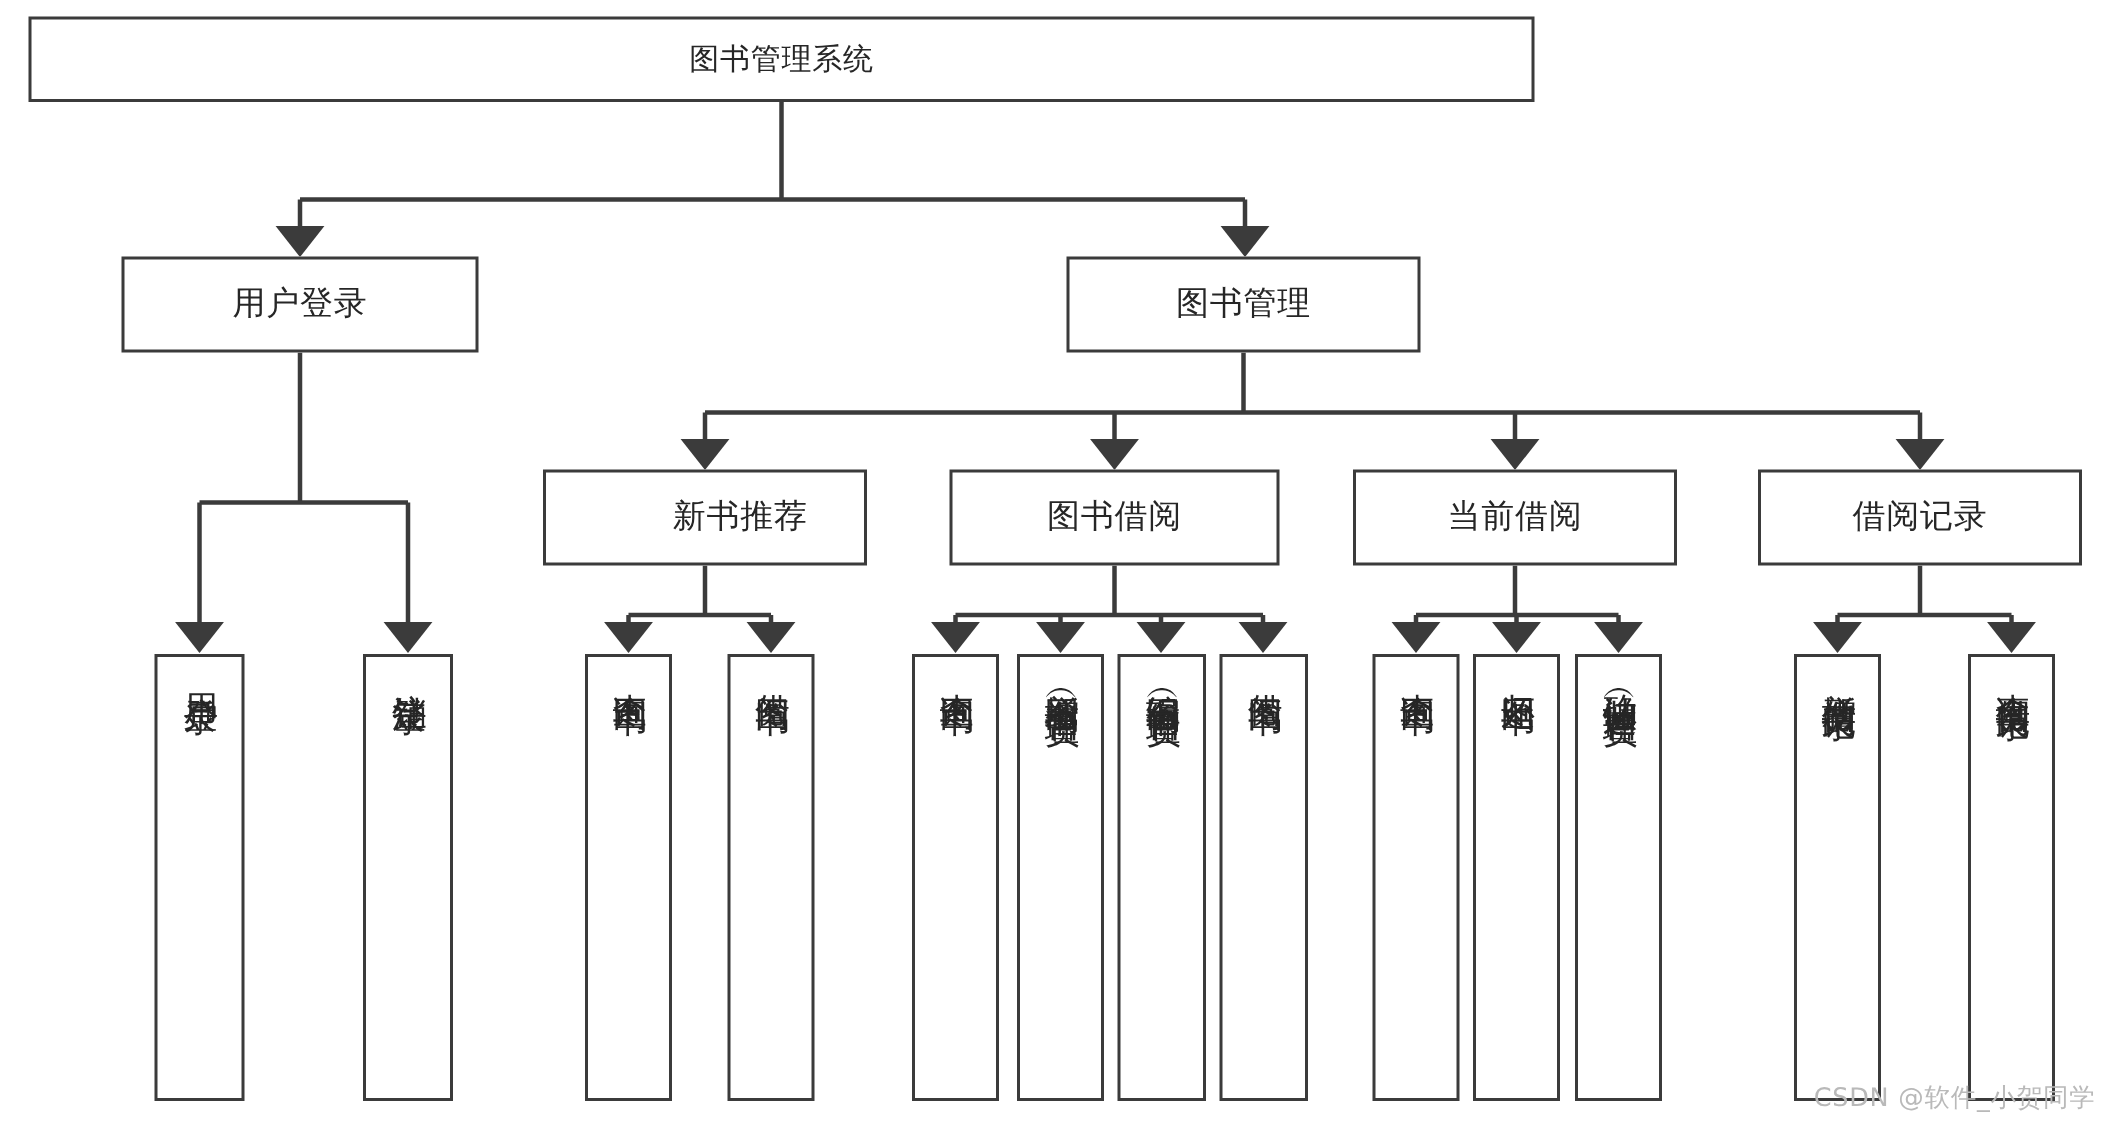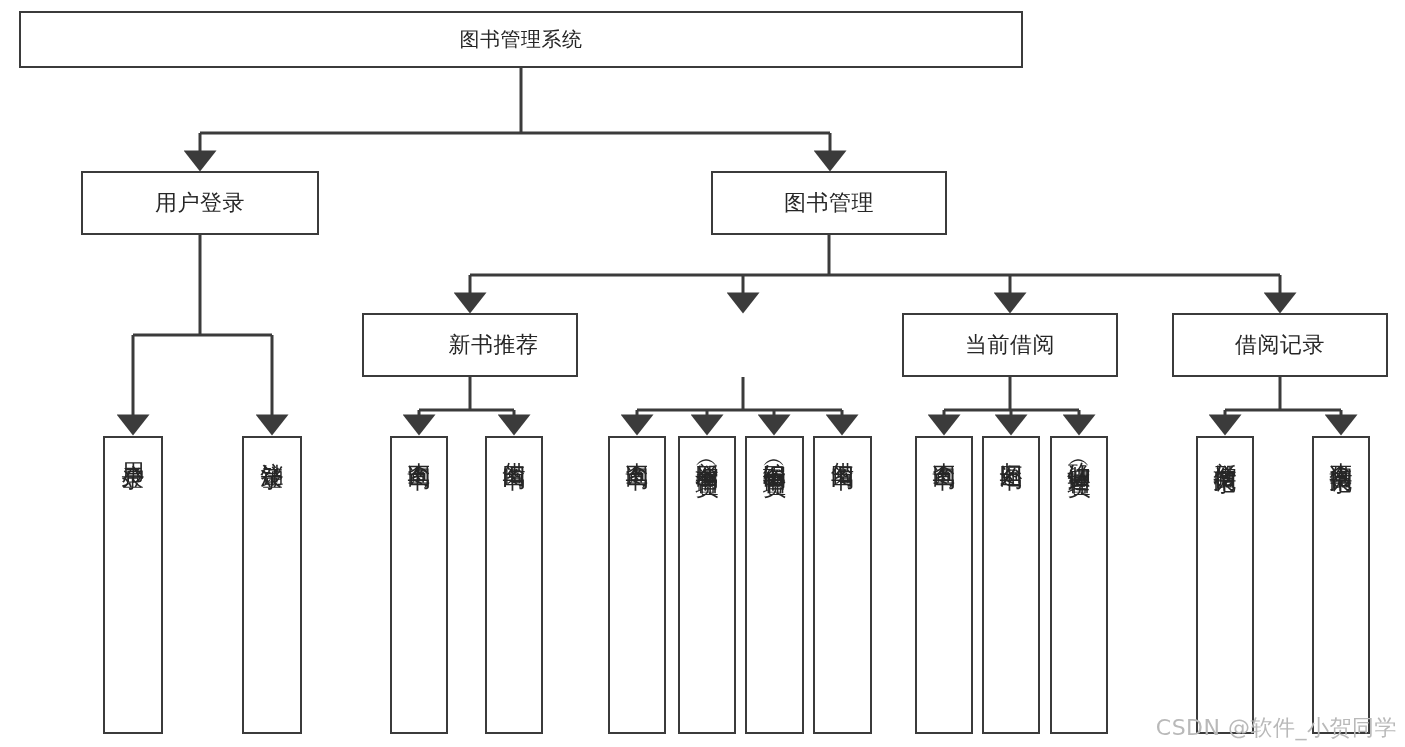--- a/index.html
+++ b/index.html
@@ -62,21 +62,21 @@
     text-orientation: upright;
     font-size: 23px;
     line-height: 1.0;
     letter-spacing: 2px;
     white-space: nowrap;
   }
   #watermark {
     position: absolute;
     right: 8px;
     bottom: 4px;
-    font-size: 22px;
+    font-size: 17px;
     color: #b9b9b9;
     letter-spacing: 0.5px;
     z-index: 5;
     white-space: nowrap;
     font-family: "DejaVu Sans", "Liberation Sans", sans-serif;
   }
 </style>
 </head>
 <body>
 
@@ -141,20 +141,23 @@
   </div>
 
   <div class="node horiz" style="left:711px; top:171px; width:236px; height:64px;">
     <span class="node-label">图书管理</span>
   </div>
 
   <div class="node horiz" style="left:362px; top:313px; width:216px; height:64px;padding-left:47px;">
     <span class="node-label">新书推荐</span>
   </div>
 
+  <div class="node horiz" style="left:633px; top:313px; width:220px; height:64px;">
+    <span class="node-label">图书借阅</span>
+  </div>
 
   <div class="node horiz" style="left:902px; top:313px; width:216px; height:64px;">
     <span class="node-label">当前借阅</span>
   </div>
 
   <div class="node horiz" style="left:1172px; top:313px; width:216px; height:64px;">
     <span class="node-label">借阅记录</span>
   </div>
 
   <div class="node vert" style="left:103px; top:436px; width:60px; height:298px;">

